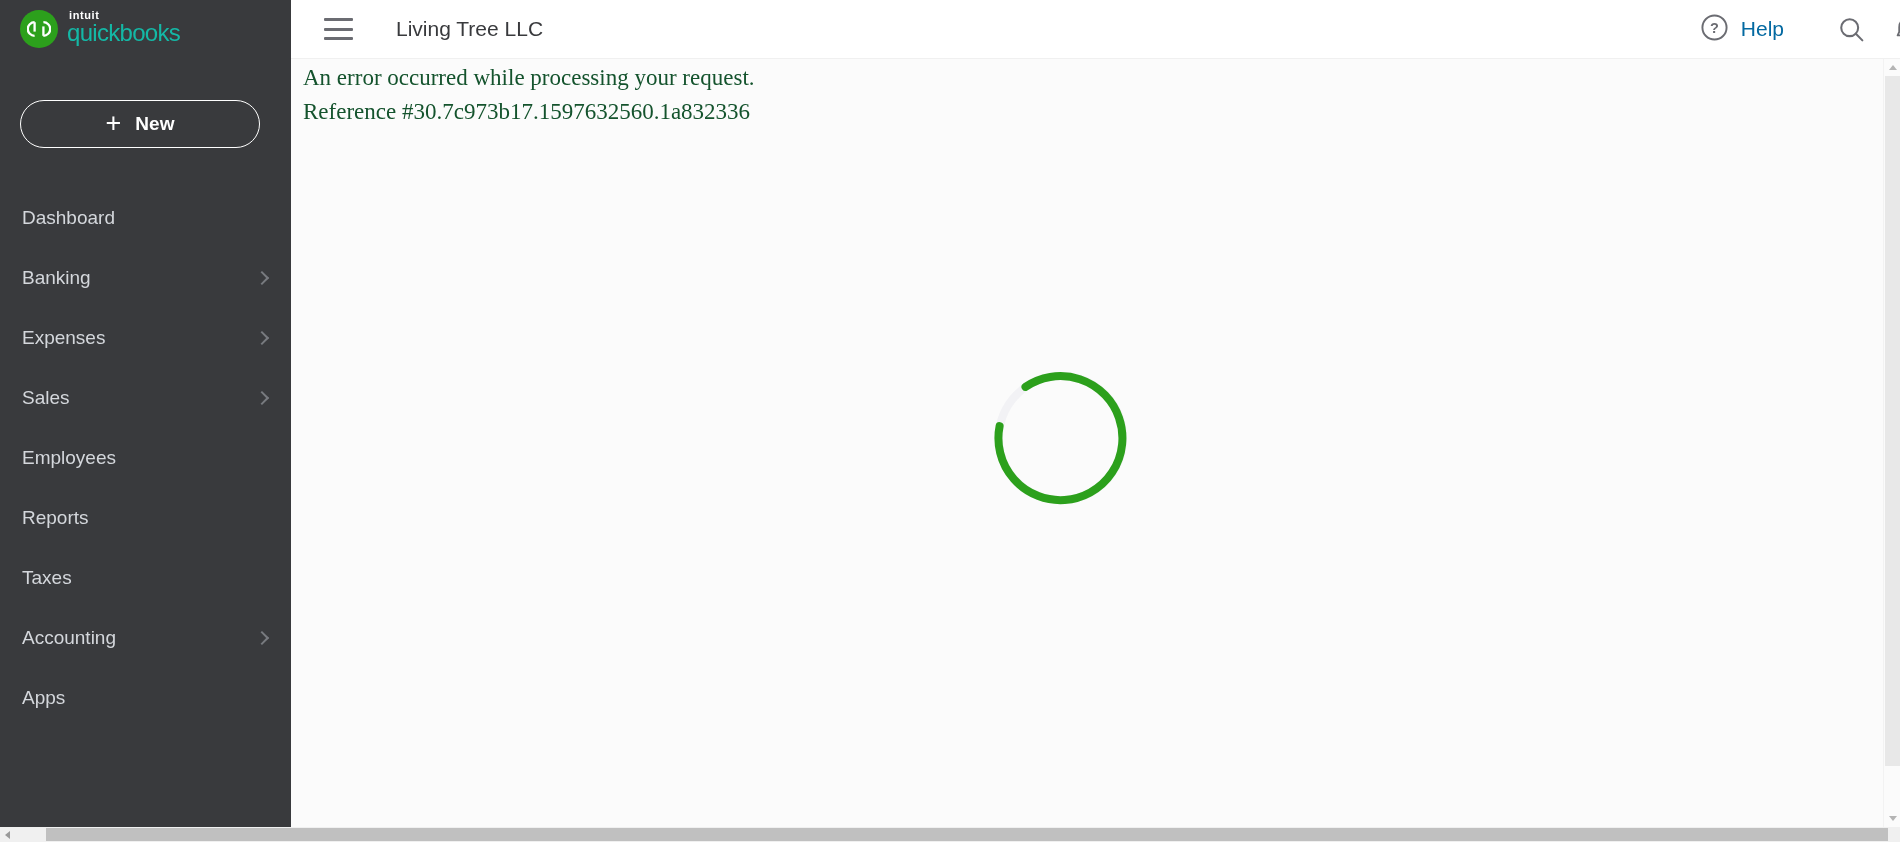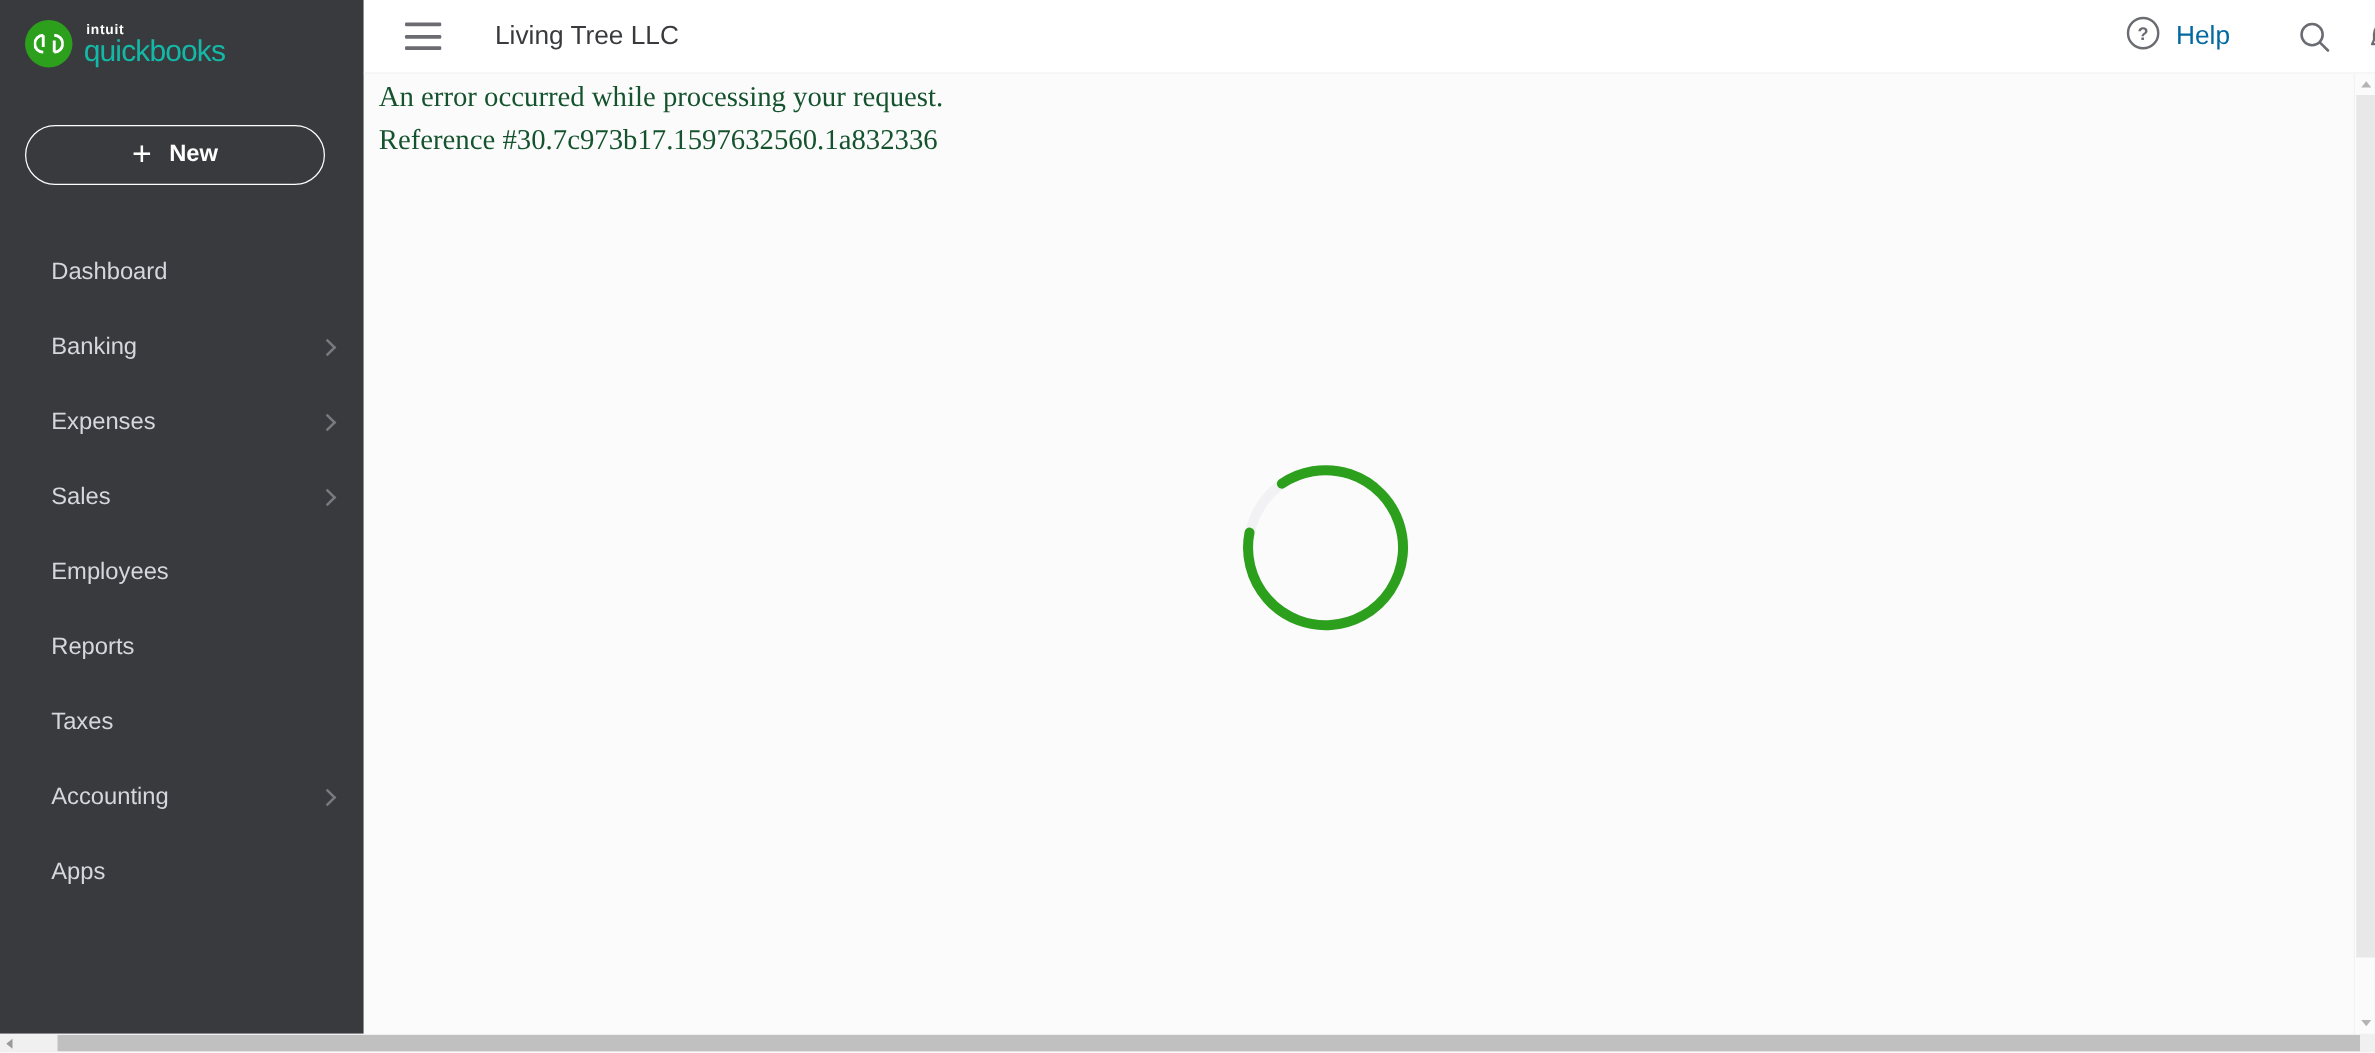--- a/index.html
+++ b/index.html
@@ -29,21 +29,21 @@
     height: 827px;
     background: #393a3d;
     overflow: hidden;
   }
 
   .brand {
     position: absolute;
     left: 20px;
     top: 10px;
     display: flex;
-    align-items: flex-end;
+    align-items: flex-start;
     height: 44px;
   }
   .brand-mark {
     width: 38px;
     height: 38px;
     border-radius: 50%;
     background: #2ca01c;
     position: relative;
     flex: 0 0 auto;
     display: flex;
@@ -100,21 +100,20 @@
     line-height: 1;
     position: relative;
     top: -1px;
   }
 
   #nav {
     position: absolute;
     left: 0;
     top: 188px;
     width: 291px;
-    padding-left: 19px;
   }
   .nav-item {
     position: relative;
     height: 60px;
     display: flex;
     align-items: center;
     padding-left: 22px;
     padding-right: 22px;
     color: #d4d7dc;
     font-size: 19px;

